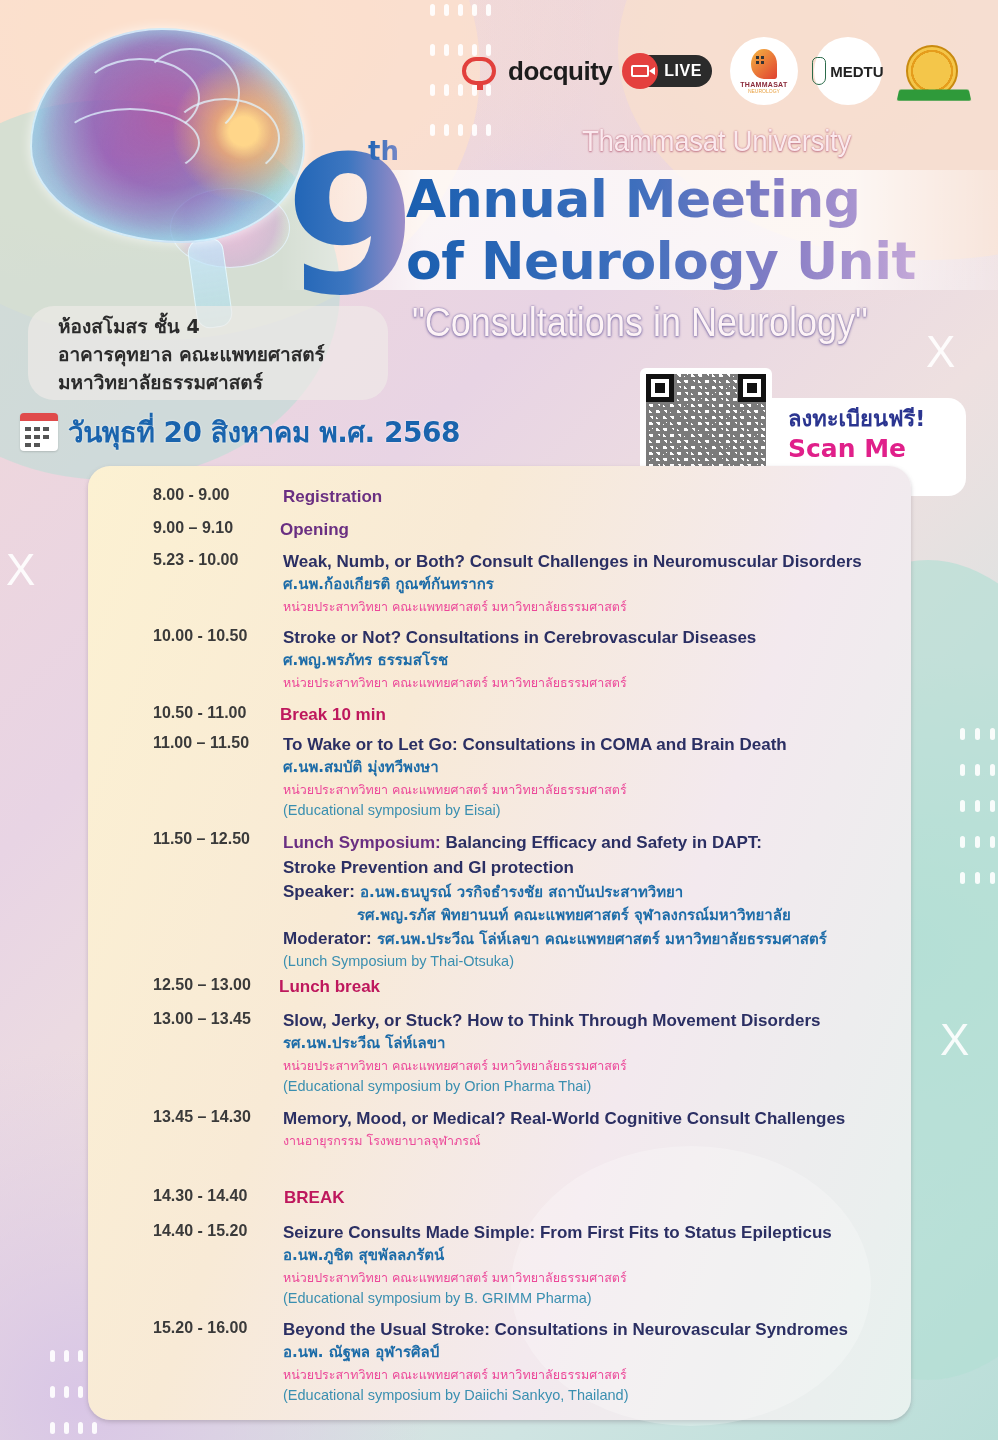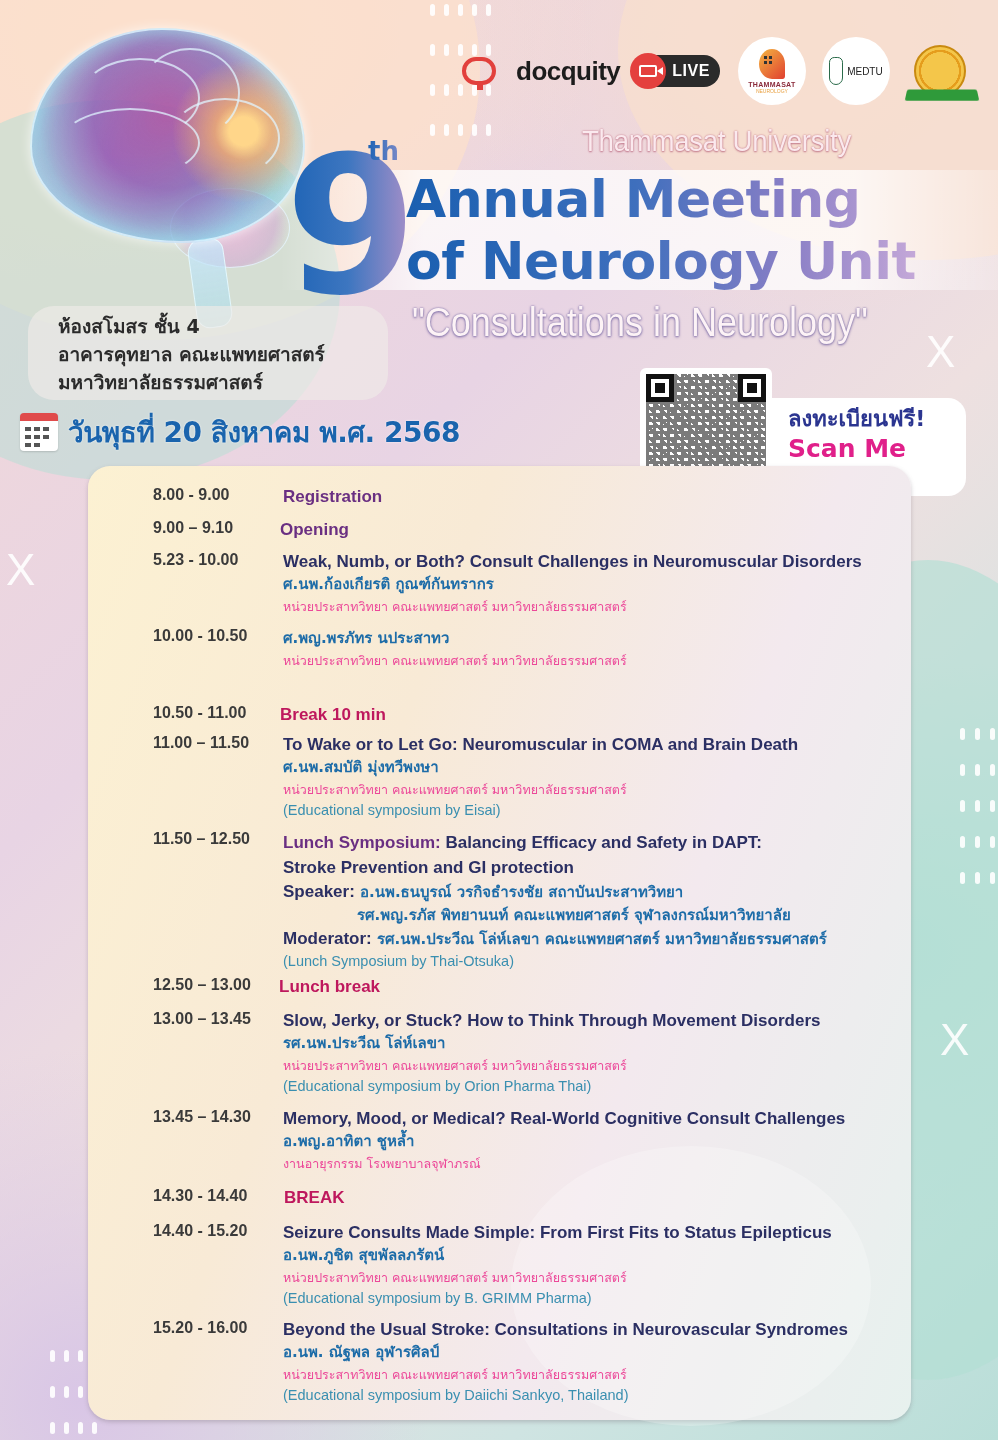--- a/index.html
+++ b/index.html
@@ -57,39 +57,39 @@
     background: linear-gradient(180deg, rgba(200,230,250,0.8), rgba(150,220,240,0.4));
     transform: rotate(-8deg);
     border: 1px solid rgba(230,250,255,0.9);
   }
   .brain-fold {
     position: absolute; border: 2px solid rgba(225,245,255,0.75); border-radius: 50%; border-bottom-color: transparent; border-left-color: transparent;
   }
 
   
   .logos { position: absolute; top: 38px; left: 462px; height: 66px; display: flex; align-items: center; }
-  .docquity { display: flex; align-items: center; gap: 20px; margin-right: 12px; }
+  .docquity { display: flex; align-items: center; gap: 12px; margin-right: 12px; }
   .docquity-icon {
     width: 34px; height: 28px; border: 4.5px solid #e2403c; border-radius: 14px; position: relative;
   }
   .docquity-icon::after { content:""; position:absolute; left:11px; bottom:-9px; width:6px; height:7px; background:#e2403c; }
   .docquity-text { font-family: "Liberation Sans", sans-serif; font-weight: 700; font-size: 26px; color: #1c1c1c; letter-spacing: -0.5px; }
   .live-badge { display: flex; align-items: center; height: 32px; background: #2b2b2b; border-radius: 16px; padding-right: 10px; margin-right: 18px; }
   .live-cam { width: 36px; height: 36px; border-radius: 50%; background: #e4403e; display: flex; align-items: center; justify-content: center; margin-left: -2px; }
   .live-cam-glyph { width: 18px; height: 12px; border: 2.5px solid #fff; border-radius: 2px; position: relative; }
   .live-cam-glyph::after { content:""; position:absolute; right:-8px; top:0; border-style:solid; border-width:4px 6px 4px 0; border-color: transparent #fff transparent transparent; }
   .live-text { color: #fff; font-family: "Liberation Sans", sans-serif; font-weight: 700; font-size: 16px; margin-left: 6px; letter-spacing: 0.5px; }
   .circle-logo { width: 68px; height: 68px; border-radius: 50%; background: #fff; display: flex; flex-direction: column; align-items: center; justify-content: center; margin-right: 16px; }
   .tn-head { width: 26px; height: 30px; border-radius: 50% 50% 10% 50%; background: linear-gradient(135deg, #f5b642, #e04030); margin-bottom: 2px; position: relative; }
   .tn-head::before { content:""; position:absolute; left:4px; top:6px; width:10px; height:10px; background: radial-gradient(circle, #333 1.5px, transparent 2px) 0 0/5px 5px; }
   .tn-text { font-family: "Liberation Sans", sans-serif; font-weight: 700; font-size: 7px; color: #8a2a3a; letter-spacing: 0.3px; }
   .tn-sub { font-family: "Liberation Sans", sans-serif; font-size: 5px; color: #e8a040; }
   .medtu-inner { display: flex; align-items: center; gap: 4px; }
   .medtu-icon { width: 14px; height: 28px; border: 1.5px solid #2a6b4a; border-radius: 6px 6px 8px 8px; position: relative; }
-  .medtu-text { font-family: "Liberation Sans", sans-serif; font-weight: 400; font-size: 10px; color: #222; }
+  .medtu-text { font-family: "Liberation Sans", sans-serif; font-weight: 700; font-size: 15px; color: #222; }
   .seal { width: 52px; height: 52px; border-radius: 50%; background: radial-gradient(circle, #f4c64a 0 55%, #e59d1c 56% 62%, #f4c64a 63% 100%); border: 2px solid #c98a10; position: relative; margin-left: 8px; }
   .seal-ribbon { position: absolute; left: -10px; bottom: -6px; width: 72px; height: 12px; background: #2f9a3a; border-radius: 2px; transform: perspective(60px) rotateX(20deg); }
 
   
   .uni-title {
     position: absolute; left: 582px; top: 124px; font-family: "Liberation Sans", sans-serif; font-size: 30px; color: #fbe9ee;
     letter-spacing: -0.3px; text-shadow: 0 0 2px #c77a8a, 0 1px 2px rgba(170,80,110,0.7);
     transform: scaleX(0.92); transform-origin: left;
   }
   .title-band { position: absolute; left: 280px; top: 170px; width: 718px; height: 120px;
@@ -329,36 +329,37 @@
   <div class="content">
     <div class="ttl">Weak, Numb, or Both? Consult Challenges in Neuromuscular Disorders</div>
     <div class="spk">ศ.นพ.ก้องเกียรติ กูณฑ์กันทรากร</div>
     <div class="aff">หน่วยประสาทวิทยา คณะแพทยศาสตร์ มหาวิทยาลัยธรรมศาสตร์</div>
   </div>
 </div>
 
 <div class="row" style="top:627px;">
   <div class="time">10.00 - 10.50</div>
   <div class="content">
-    <div class="spk">ศ.พญ.พรภัทร นประสาทว</div>
+    <div class="ttl">Stroke or Not? Consultations in Cerebrovascular Diseases</div>
+    <div class="spk">ศ.พญ.พรภัทร ธรรมสโรช</div>
     <div class="aff">หน่วยประสาทวิทยา คณะแพทยศาสตร์ มหาวิทยาลัยธรรมศาสตร์</div>
   </div>
 </div>
 
 <div class="row" style="top:704px;">
   <div class="time">10.50 - 11.00</div>
   <div class="content" style="left:127px">
       <div class="ttl orange">Break 10 min</div>
     </div>
 </div>
 
 <div class="row" style="top:734px;">
   <div class="time">11.00 – 11.50</div>
   <div class="content">
-    <div class="ttl">To Wake or to Let Go: Neuromuscular in COMA and Brain Death</div>
+    <div class="ttl">To Wake or to Let Go: Consultations in COMA and Brain Death</div>
     <div class="spk">ศ.นพ.สมบัติ มุ่งทวีพงษา</div>
     <div class="aff">หน่วยประสาทวิทยา คณะแพทยศาสตร์ มหาวิทยาลัยธรรมศาสตร์</div>
     <div class="spn">(Educational symposium by Eisai)</div>
   </div>
 </div>
 
 <div class="row" style="top:830px;">
   <div class="time">11.50 – 12.50</div>
   <div class="content">
     <div class="ttl" style="line-height:25px"><span class="lbl purple">Lunch Symposium:</span> <span>Balancing Efficacy and Safety in DAPT:</span></div>
@@ -384,21 +385,20 @@
     <div class="spk">รศ.นพ.ประวีณ โล่ห์เลขา</div>
     <div class="aff">หน่วยประสาทวิทยา คณะแพทยศาสตร์ มหาวิทยาลัยธรรมศาสตร์</div>
     <div class="spn">(Educational symposium by Orion Pharma Thai)</div>
   </div>
 </div>
 
 <div class="row" style="top:1108px;">
   <div class="time">13.45 – 14.30</div>
   <div class="content">
     <div class="ttl">Memory, Mood, or Medical? Real-World Cognitive Consult Challenges</div>
-    <div class="spk">อ.พญ.อาทิตา ชูหล้ำ</div>
     <div class="aff">งานอายุรกรรม โรงพยาบาลจุฬาภรณ์</div>
   </div>
 </div>
 
 <div class="row" style="top:1187px;">
   <div class="time">14.30 - 14.40</div>
   <div class="content" style="left:131px">
       <div class="ttl orange">BREAK</div>
     </div>
 </div>

